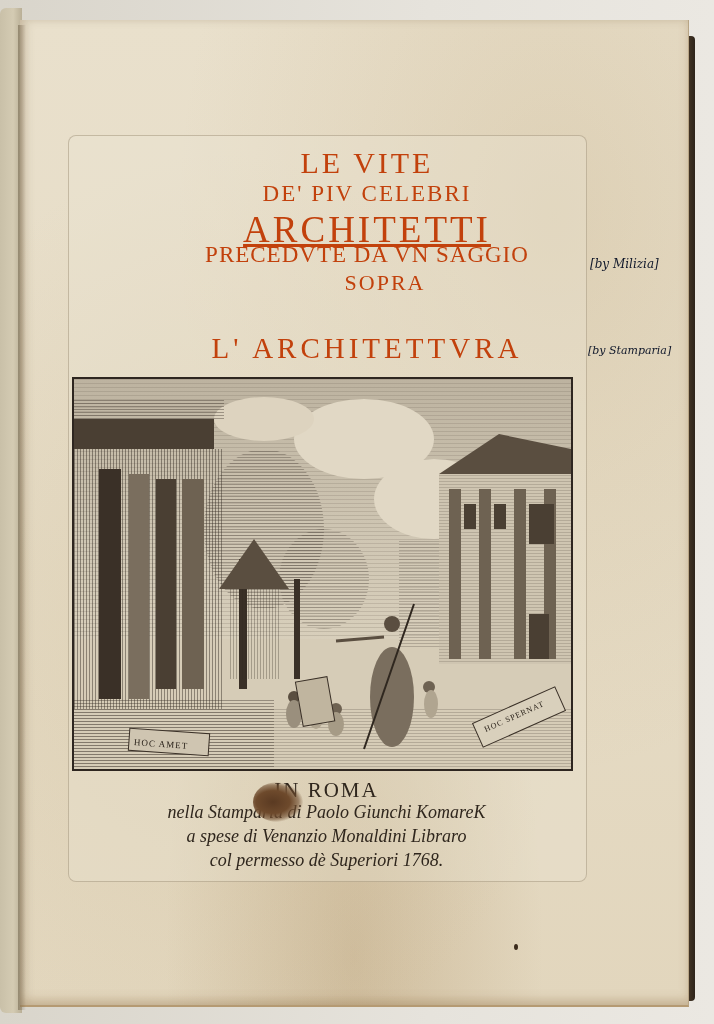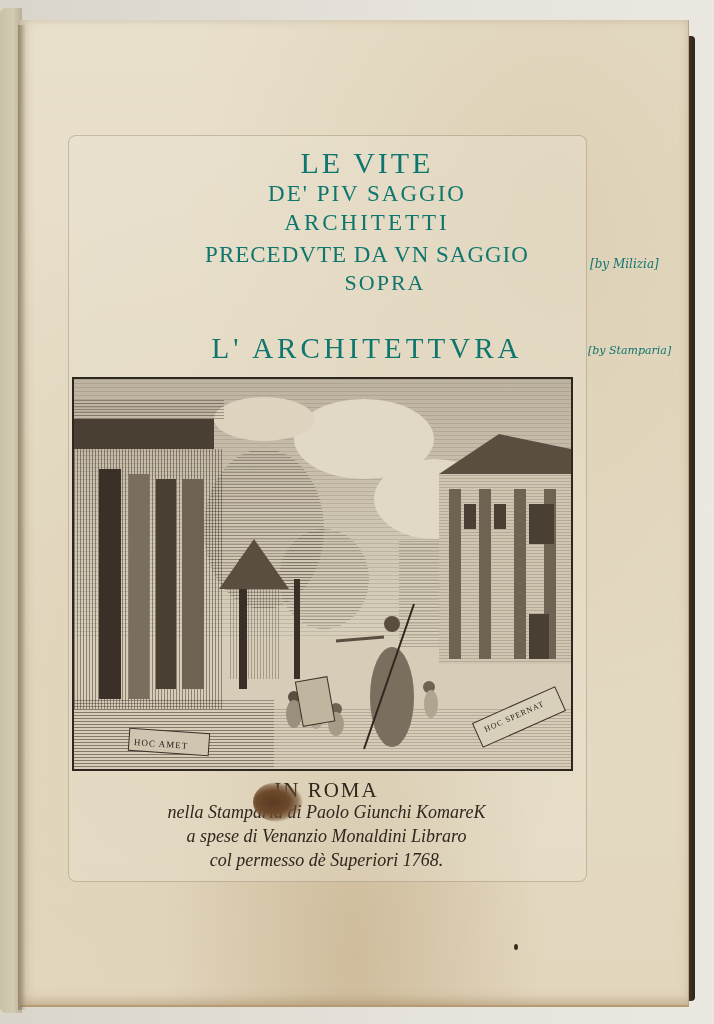--- a/index.html
+++ b/index.html
@@ -33,25 +33,25 @@
       border-bottom: 2px solid #b59a72;
       border-right: 1px solid #b8a585;
       box-shadow: inset 0 -6px 10px rgba(150,115,70,0.25), inset 6px 0 10px rgba(120,100,70,0.2);
     }
     .plate {
       position: absolute; left: 68px; top: 135px; width: 517px; height: 745px;
       border: 1px solid rgba(150,135,110,0.45);
       border-radius: 8px;
       background: rgba(235,228,212,0.35);
     }
-    .title-block { position: absolute; left: 68px; top: 148px; width: 598px; text-align: center; color: #0f766e; }
+    .title-block { position: absolute; left: 68px; top: 148px; width: 598px; text-align: center; color: #c2410c; }
     .tl { display: block; white-space: nowrap; letter-spacing: 1px; line-height: 1; font-weight: normal; }
     .tl-1 { font-size: 30px; letter-spacing: 3px; height: 34px; }
     .tl-2 { font-size: 23px; letter-spacing: 2px; height: 29px; }
-    .tl-3 { font-size: 23px; letter-spacing: 3px; height: 32px; }
+    .tl-3 { font-size: 37px; letter-spacing: 3px; height: 32px; text-decoration: underline; }
     .tl-4 { font-size: 23px; letter-spacing: 0px; height: 30px; margin-left: -8px; }
     .tl-5 { font-size: 23px; letter-spacing: 1px; height: 29px; }
     .tl-6 { font-size: 22px; letter-spacing: 2px; height: 30px; padding-left: 36px; }
     .tl-7 { font-size: 29px; letter-spacing: 4px; height: 34px; margin-top: 32px; }
 
     .engraving {
       position: absolute; left: 72px; top: 377px; width: 497px; height: 390px;
       border: 2px solid #2e2620; overflow: hidden;
       background: linear-gradient(180deg, #bdb3a0 0%, #cfc6b3 40%, #d9d0bc 70%, #c7bca6 100%);
     }
@@ -66,41 +66,41 @@
     .imprint { position: absolute; left: 68px; top: 778px; width: 517px; text-align: center; color: #2f261d; }
     .imp-city { display: block; font-size: 21px; letter-spacing: 2px; height: 24px; }
     .imp-line { display: block; font-style: italic; font-size: 18px; height: 24px; white-space: nowrap; }
     .ink-stain {
       position: absolute; left: 253px; top: 782px; width: 50px; height: 40px;
       background: radial-gradient(ellipse at 40% 50%, #5a3a22 0%, #6e4a2c 40%, rgba(110,75,45,0.6) 60%, transparent 72%);
       border-radius: 50%;
     }
     .annotation {
       position: absolute; font-family: "DejaVu Serif", serif; font-style: italic;
-      font-size: 12px; color: #0f766e; white-space: nowrap;
+      font-size: 12px; color: #0f172a; white-space: nowrap;
     }
     .ann-1 { left: 590px; top: 257px; }
     .ann-2 { left: 588px; top: 344px; font-size: 11px; }
     .hole { position: absolute; left: 514px; top: 944px; width: 4px; height: 6px; background: #3b2b1c; border-radius: 50%; }
   </style>
 </head>
 <body>
 
 <div class="backdrop"></div>
 <div class="left-leaf"></div>
 <div class="cover-edge"></div>
 
 <div class="page"></div>
 <div class="gutter-shadow"></div>
 
 <div class="plate"></div>
 
 <div class="title-block">
   <span class="tl tl-1">LE VITE</span>
-  <span class="tl tl-2">DE' PIV SAGGIO</span>
+  <span class="tl tl-2">DE' PIV CELEBRI</span>
   <span class="tl tl-3">ARCHITETTI</span>
   <span class="tl tl-5">PRECEDVTE DA VN SAGGIO</span>
   <span class="tl tl-6">SOPRA</span>
   <span class="tl tl-7">L' ARCHITETTVRA</span>
 </div>
 
 <div class="annotation ann-1">[by Milizia]</div>
 <div class="annotation ann-2">[by Stamparia]</div>
 
 <div class="engraving">

